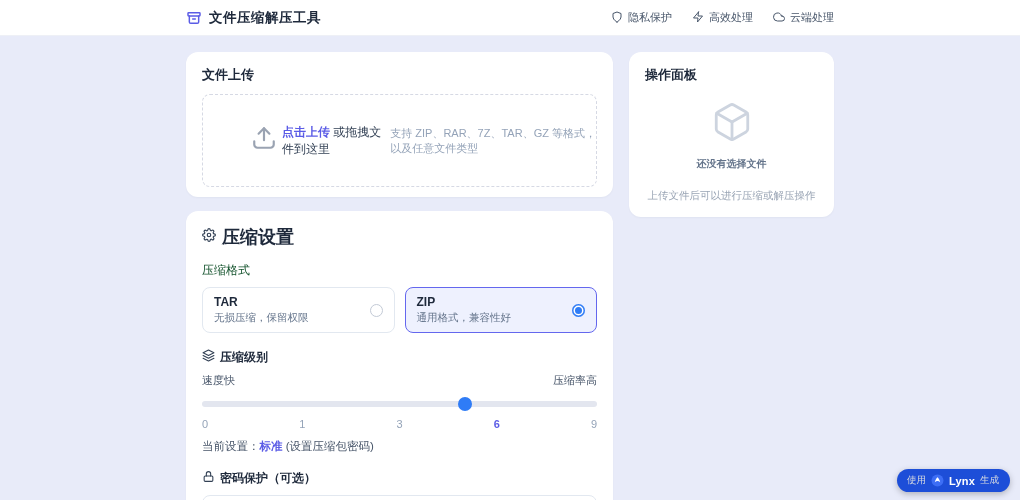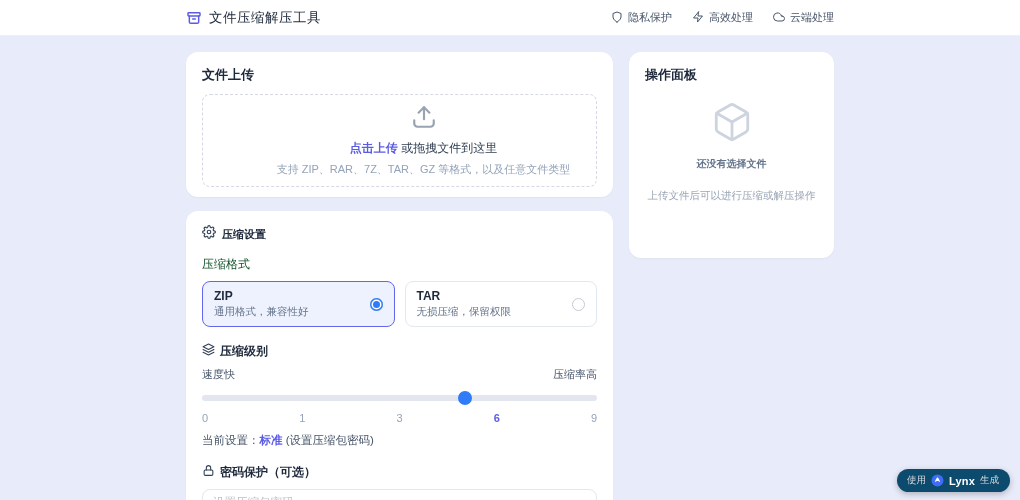--- a/index.html
+++ b/index.html
@@ -15,21 +15,21 @@
   
   .header {
     height:36px; background:#ffffff; border-bottom:1px solid #eef0f6;
   }
   .header-inner {
     width:648px; margin:0 auto; height:100%;
     display:flex; align-items:center; justify-content:space-between;
   }
   .brand { display:flex; align-items:center; gap:7px; }
   .brand .logo { color:#5b5ce6; display:flex; }
-  .brand-title { font-size:13.5px; font-weight:400; color:#1e293b; letter-spacing:.5px; }
+  .brand-title { font-size:13.5px; font-weight:700; color:#1e293b; letter-spacing:.5px; }
   .header-nav { display:flex; align-items:center; gap:20px; }
   .nav-item { display:flex; align-items:center; gap:5px; color:#475569; font-size:11px; cursor:default; }
   .nav-item svg { color:#475569; }
 
   
   .main { padding-top:16px; }
   .columns { display:flex; gap:16px; align-items:flex-start; }
   .col-left { width:427px; flex:none; }
   .col-right { width:205px; flex:none; }
 
@@ -37,33 +37,33 @@
     background:#ffffff; border-radius:12px;
     box-shadow:0 1px 2px rgba(30,41,59,.04);
     padding:14px 16px;
   }
   .card-title { font-size:13px; font-weight:700; color:#1e293b; }
 
   
   .upload-card { height:145px; }
   .dropzone {
     margin-top:10px; height:93px; border:1.5px dashed #d6d9e4; border-radius:8px;
-    display:flex; flex-direction:column; align-items:center; justify-content:center;
+    display:flex; align-items:center; justify-content:center;
     gap:5px; cursor:pointer; background:#ffffff;padding-left:48px;
   }
   .dropzone .up-icon { color:#9aa3b2; margin-bottom:1px; }
   .cta-line { font-size:12px; color:#334155; }
   .cta-line .cta { color:#5b5ce6; font-weight:700; cursor:pointer; }
   .drop-hint { font-size:11px; color:#94a3b8; }
 
   
   .settings-card { margin-top:14px; }
   .section-head { display:flex; align-items:center; gap:6px; }
   .section-head svg { color:#334155; flex:none; }
-  .settings-title { font-size:11px; font-weight:700; }
+  .settings-title { font-size:18px; font-weight:700; }
   .field-label { font-size:12px; color:#14532d; margin-top:13px; }
 
   .format-row { display:flex; gap:10px; margin-top:8px; }
   .format-option {
     flex:1; border:1px solid #e2e8f0; border-radius:8px; background:#fff;
     padding:7px 11px; display:flex; align-items:center; justify-content:space-between;
     cursor:pointer; min-height:38px;
   }
   .format-option.selected {
     border:1.5px solid #6467ee; background:#eef1fe;
@@ -99,30 +99,30 @@
   .current-line .cur-val { color:#5b5ce6; font-weight:700; }
 
   .pwd-input {
     width:100%; margin-top:8px; height:26px; border:1px solid #e2e8f0; border-radius:8px;
     padding:0 10px; font-size:11.5px; color:#1e293b; outline:none; background:#fff;
     font-family:"Liberation Sans","DejaVu Sans",sans-serif;
   }
   .pwd-input::placeholder { color:#b9c0cc; }
 
   
-  .panel-card { height:206px; }
+  .panel-card { height:165px; }
   .panel-empty { display:flex; flex-direction:column; align-items:center; text-align:center; margin-top:17px; }
   .panel-empty .box-icon { color:#cdd4df; }
   .empty-title { margin-top:10px; font-size:10px; font-weight:600; color:#64748b; }
   .empty-hint { margin-top:18px; font-size:10.5px; color:#9aa5b5; }
 
   
   .lynx-badge {
     position:absolute; right:10px; bottom:8px;
-    background:#0c4a6e; color:#f3f4f6; border-radius:999px;
+    background:#1d4ed8; color:#f3f4f6; border-radius:999px;
     display:flex; align-items:center; gap:5px; padding:5px 11px 5px 10px;
     box-shadow:0 2px 6px rgba(0,0,0,.25); cursor:pointer;margin-top:28px;
   }
   .lynx-badge .small { font-size:9.5px; color:#d7dae0; }
   .lynx-badge .brand-name { font-size:11px; font-weight:800; letter-spacing:.2px; color:#ffffff; }
 </style>
 </head>
 <body>
 
 <div class="header">
@@ -194,33 +194,33 @@
                 <circle cx="12" cy="12" r="3"></circle>
                 <path d="M19.4 15a1.65 1.65 0 0 0 .33 1.82l.06.06a2 2 0 0 1-2.83 2.83l-.06-.06a1.65 1.65 0 0 0-1.82-.33 1.65 1.65 0 0 0-1 1.51V21a2 2 0 0 1-4 0v-.09A1.65 1.65 0 0 0 9 19.4a1.65 1.65 0 0 0-1.82.33l-.06.06a2 2 0 0 1-2.83-2.83l.06-.06a1.65 1.65 0 0 0 .33-1.82 1.65 1.65 0 0 0-1.51-1H3a2 2 0 0 1 0-4h.09A1.65 1.65 0 0 0 4.6 9a1.65 1.65 0 0 0-.33-1.82l-.06-.06a2 2 0 0 1 2.83-2.83l.06.06a1.65 1.65 0 0 0 1.82.33H9a1.65 1.65 0 0 0 1-1.51V3a2 2 0 0 1 4 0v.09a1.65 1.65 0 0 0 1 1.51 1.65 1.65 0 0 0 1.82-.33l.06-.06a2 2 0 0 1 2.83 2.83l-.06.06a1.65 1.65 0 0 0-.33 1.82V9a1.65 1.65 0 0 0 1.51 1H21a2 2 0 0 1 0 4h-.09a1.65 1.65 0 0 0-1.51 1z"></path>
               </svg>
             </span>
             <span class="settings-title">压缩设置</span>
           </div>
 
           <div class="field-label">压缩格式</div>
 
           <div class="format-row">
+            <div class="format-option">
+              <div>
+                <div class="fmt-name">TAR</div>
+                <div class="fmt-desc">无损压缩，保留权限</div>
+              </div>
+              <span class="radio"></span>
+            </div>
             <div class="format-option selected">
               <div>
                 <div class="fmt-name">ZIP</div>
                 <div class="fmt-desc">通用格式，兼容性好</div>
               </div>
               <span class="radio checked"></span>
-            </div>
-            <div class="format-option">
-              <div>
-                <div class="fmt-name">TAR</div>
-                <div class="fmt-desc">无损压缩，保留权限</div>
-              </div>
-              <span class="radio"></span>
             </div>
           </div>
 
           <div class="subsection">
             <div class="subsection-head">
               <span>
                 <svg width="13" height="13" viewBox="0 0 24 24" fill="none" stroke="currentColor" stroke-width="2" stroke-linecap="round" stroke-linejoin="round">
                   <polygon points="12 2 2 7 12 12 22 7 12 2"></polygon>
                   <polyline points="2 17 12 22 22 17"></polyline>
                   <polyline points="2 12 12 17 22 12"></polyline>

